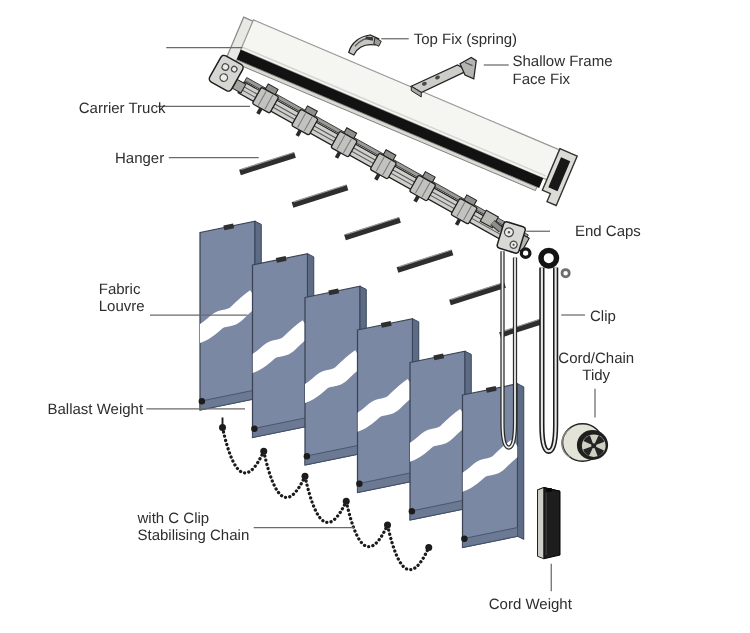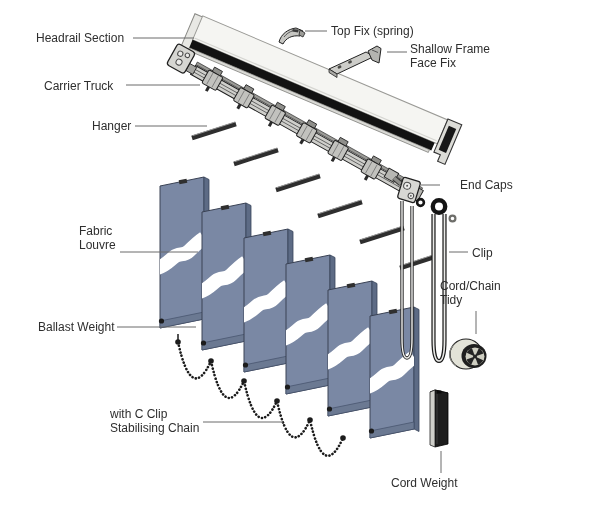--- a/index.html
+++ b/index.html
@@ -2,21 +2,21 @@
 <html style="--background: #ffffff; --label-text: #2e2e2e; --leader: #6a6a6a; --louvre: #7a88a4; --louvre-side: #5d6b85; --louvre-hem: #6b7992; --headrail-stripe: #121212;"><head>
 <meta charset="utf-8">
 <style>
   html,body{margin:0;padding:0;background:#fff;}
   #stage{position:relative;width:600px;height:506px;background:var(--background,#fff);overflow:hidden;
          font-family:"Liberation Sans",sans-serif;}
   #stage svg{position:absolute;left:0;top:0;}
   .label{position:absolute;font-size:12px;line-height:1.18;color:var(--label-text,#2e2e2e);white-space:nowrap;}
   .label span{display:block;}
   .label span:empty{display:none;}
-  .label.center{text-align:left;white-space:normal;}
+  .label.center{text-align:center;white-space:normal;}
   
   .lv{fill:var(--louvre,#7a88a4);stroke:#3a4254;stroke-width:1;}
   .lvside{fill:var(--louvre-side,#5d6b85);stroke:#39455a;stroke-width:.8;}
   .lvhem{fill:var(--louvre-hem,#6b7992);stroke:#44506a;stroke-width:.7;}
   .wave{fill:none;stroke:#fff;stroke-width:14;}
   .notch{fill:#2f2f2f;}
   .knob{fill:#1c1c1c;}
   .leader{stroke:var(--leader,#666);stroke-width:1;}
   .hang{stroke:#2e2e2e;stroke-width:4.5;}
   .hangh{stroke:#9a9a9a;stroke-width:1;}
@@ -263,24 +263,21 @@
     <line class="leader" x1="421" y1="185" x2="440" y2="185"></line>
     <line class="leader" x1="449" y1="252" x2="468" y2="252"></line>
     <line class="leader" x1="476" y1="311" x2="476" y2="334"></line>
     <line class="leader" x1="120" y1="252" x2="198" y2="252"></line>
     <line class="leader" x1="117" y1="327" x2="196" y2="327"></line>
     <line class="leader" x1="203" y1="422" x2="283" y2="422"></line>
     <line class="leader" x1="441" y1="451" x2="441" y2="473"></line>
   </g>
 </svg>
 
-<div class="label" style="left:36px;top:31px">
-      <span>Headrail Section</span>
-    </div>
-<div class="label" style="left:44px;top:79px">
+<div class="label" style="left:63px;top:79px">
       <span>Carrier Truck</span>
     </div>
 <div class="label" style="left:92px;top:119px">
       <span>Hanger</span>
     </div>
 <div class="label" style="left:331px;top:24px">
       <span>Top Fix (spring)</span>
     </div>
 <div class="label" style="left:410px;top:42px">
       <span>Shallow Frame</span>

